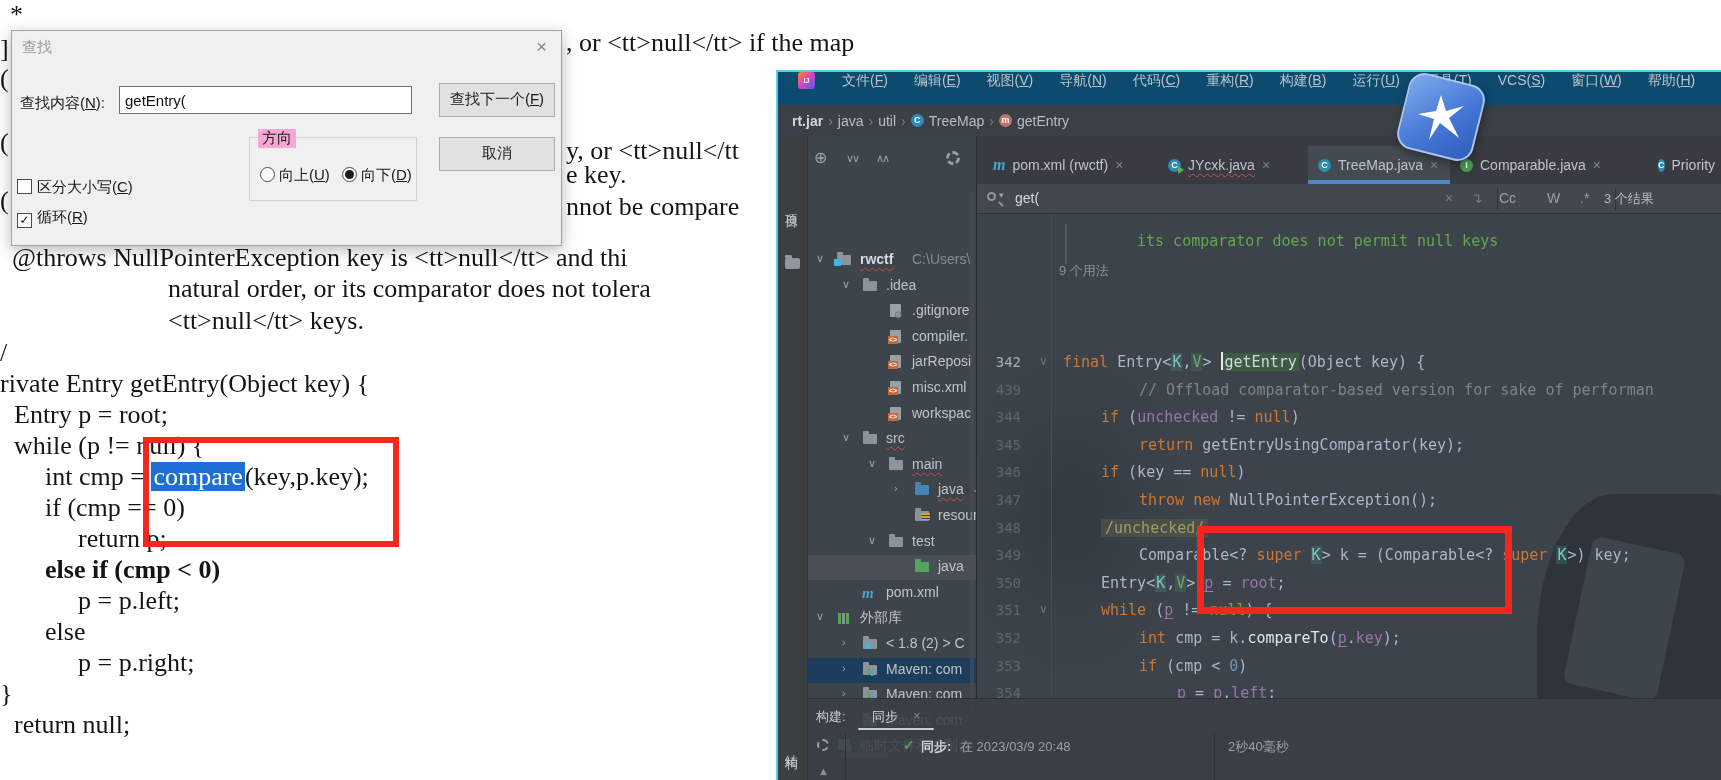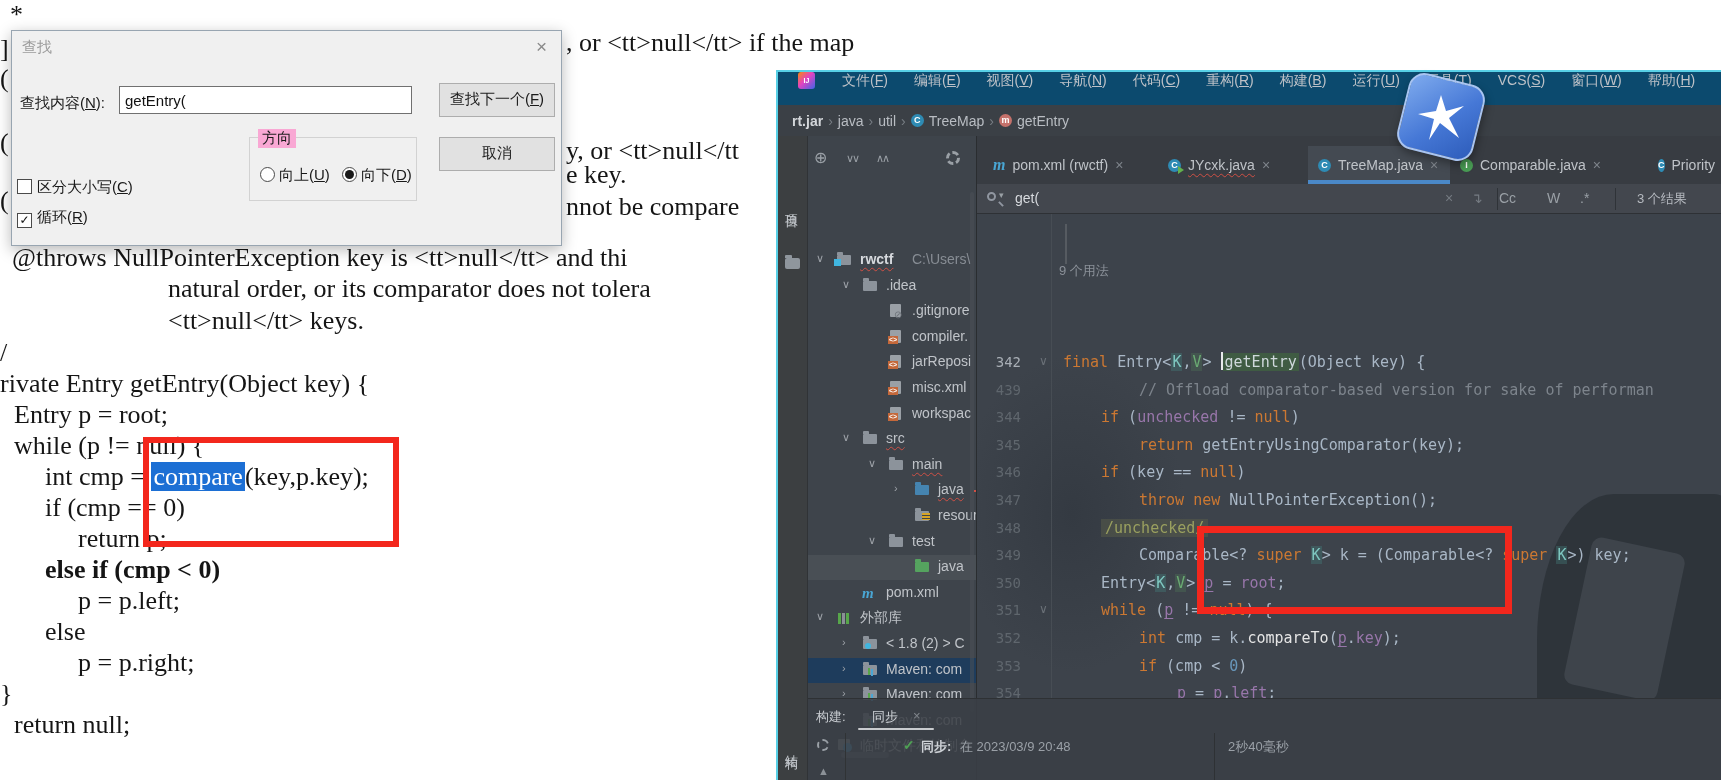--- a/index.html
+++ b/index.html
@@ -412,30 +412,31 @@
       <span class="mag"></span>
       <span class="fb" style="left:22px;font-size:9px;">▾</span>
       <span class="fb fquery" style="left:38px;">get(</span>
       <span class="fb" style="left:468px;color:#757b82;">×</span>
       <span class="fb" style="left:494px;color:#757b82;">↴</span>
       <span class="fsep" style="left:520px;"></span>
       <span class="fb" style="left:522px;">Cc</span>
       <span class="fb" style="left:570px;">W</span>
       <span class="fb" style="left:603px;">.*</span>
       <span class="fsep" style="left:638px;"></span>
-      <span class="fb fcount" style="left:660px;text-align:right;">3 个结果</span>
+      <span class="fb fcount" style="left:627px;text-align:right;">3 个结果</span>
 
     </div>
 
     <div class="editor" id="editor">
       <div class="blob" style="left:-20px;top:140px;width:230px;height:320px;background:radial-gradient(ellipse at center,#343a42 0%,rgba(52,58,66,0) 70%);"></div>
       <div class="blob" style="left:60px;top:480px;width:420px;height:90px;border-radius:0;background:#30363d;clip-path:polygon(0 100%,12% 40%,25% 70%,40% 20%,55% 75%,70% 45%,85% 80%,100% 55%,100% 100%);opacity:.75;"></div>
       <div class="blob" style="left:560px;top:280px;width:220px;height:420px;border-radius:35% 20% 30% 40%;background:#2c3137;opacity:.85;"></div>
       <div class="blob" style="left:600px;top:330px;width:95px;height:150px;border-radius:10px;background:#3e444b;transform:rotate(12deg);"></div>
       <div class="docguide"></div>
+      <div class="docgreen">its comparator does not permit null keys</div>
       <div class="usages">9 个用法</div>
       <div class="gutline"></div>
       <div id="codeLines">
           <div class="lnum cur" style="left: 4px; top: 136px;">342</div>
           <span class="fold-mark" style="left: 62px; top: 140px;">∨</span>
           <div class="eline" style="top: 136px; left: 86px;"><span class="seg-kw">final </span><span class="seg-wh">Entry</span><span class="seg-pn">&lt;</span><span class="seg-gk">K</span><span class="seg-pn">,</span><span class="seg-gv">V</span><span class="seg-pn">&gt; </span><span class="seg-cur"></span><span class="seg-hl">getEntry</span><span class="seg-wh">(Object key) {</span></div>
           <div class="lnum" style="left: 4px; top: 163.6px;">439</div>
           <div class="eline" style="top: 163.6px; left: 162px;"><span class="seg-cmt">// Offload comparator-based version for sake of performan</span></div>
           <div class="lnum" style="left: 4px; top: 191.2px;">344</div>
           <div class="eline" style="top: 191.2px; left: 124px;"><span class="seg-kw">if </span><span class="seg-wh">(</span><span class="seg-fld">unchecked</span><span class="seg-wh"> != </span><span class="seg-kw">null</span><span class="seg-wh">)</span></div>

